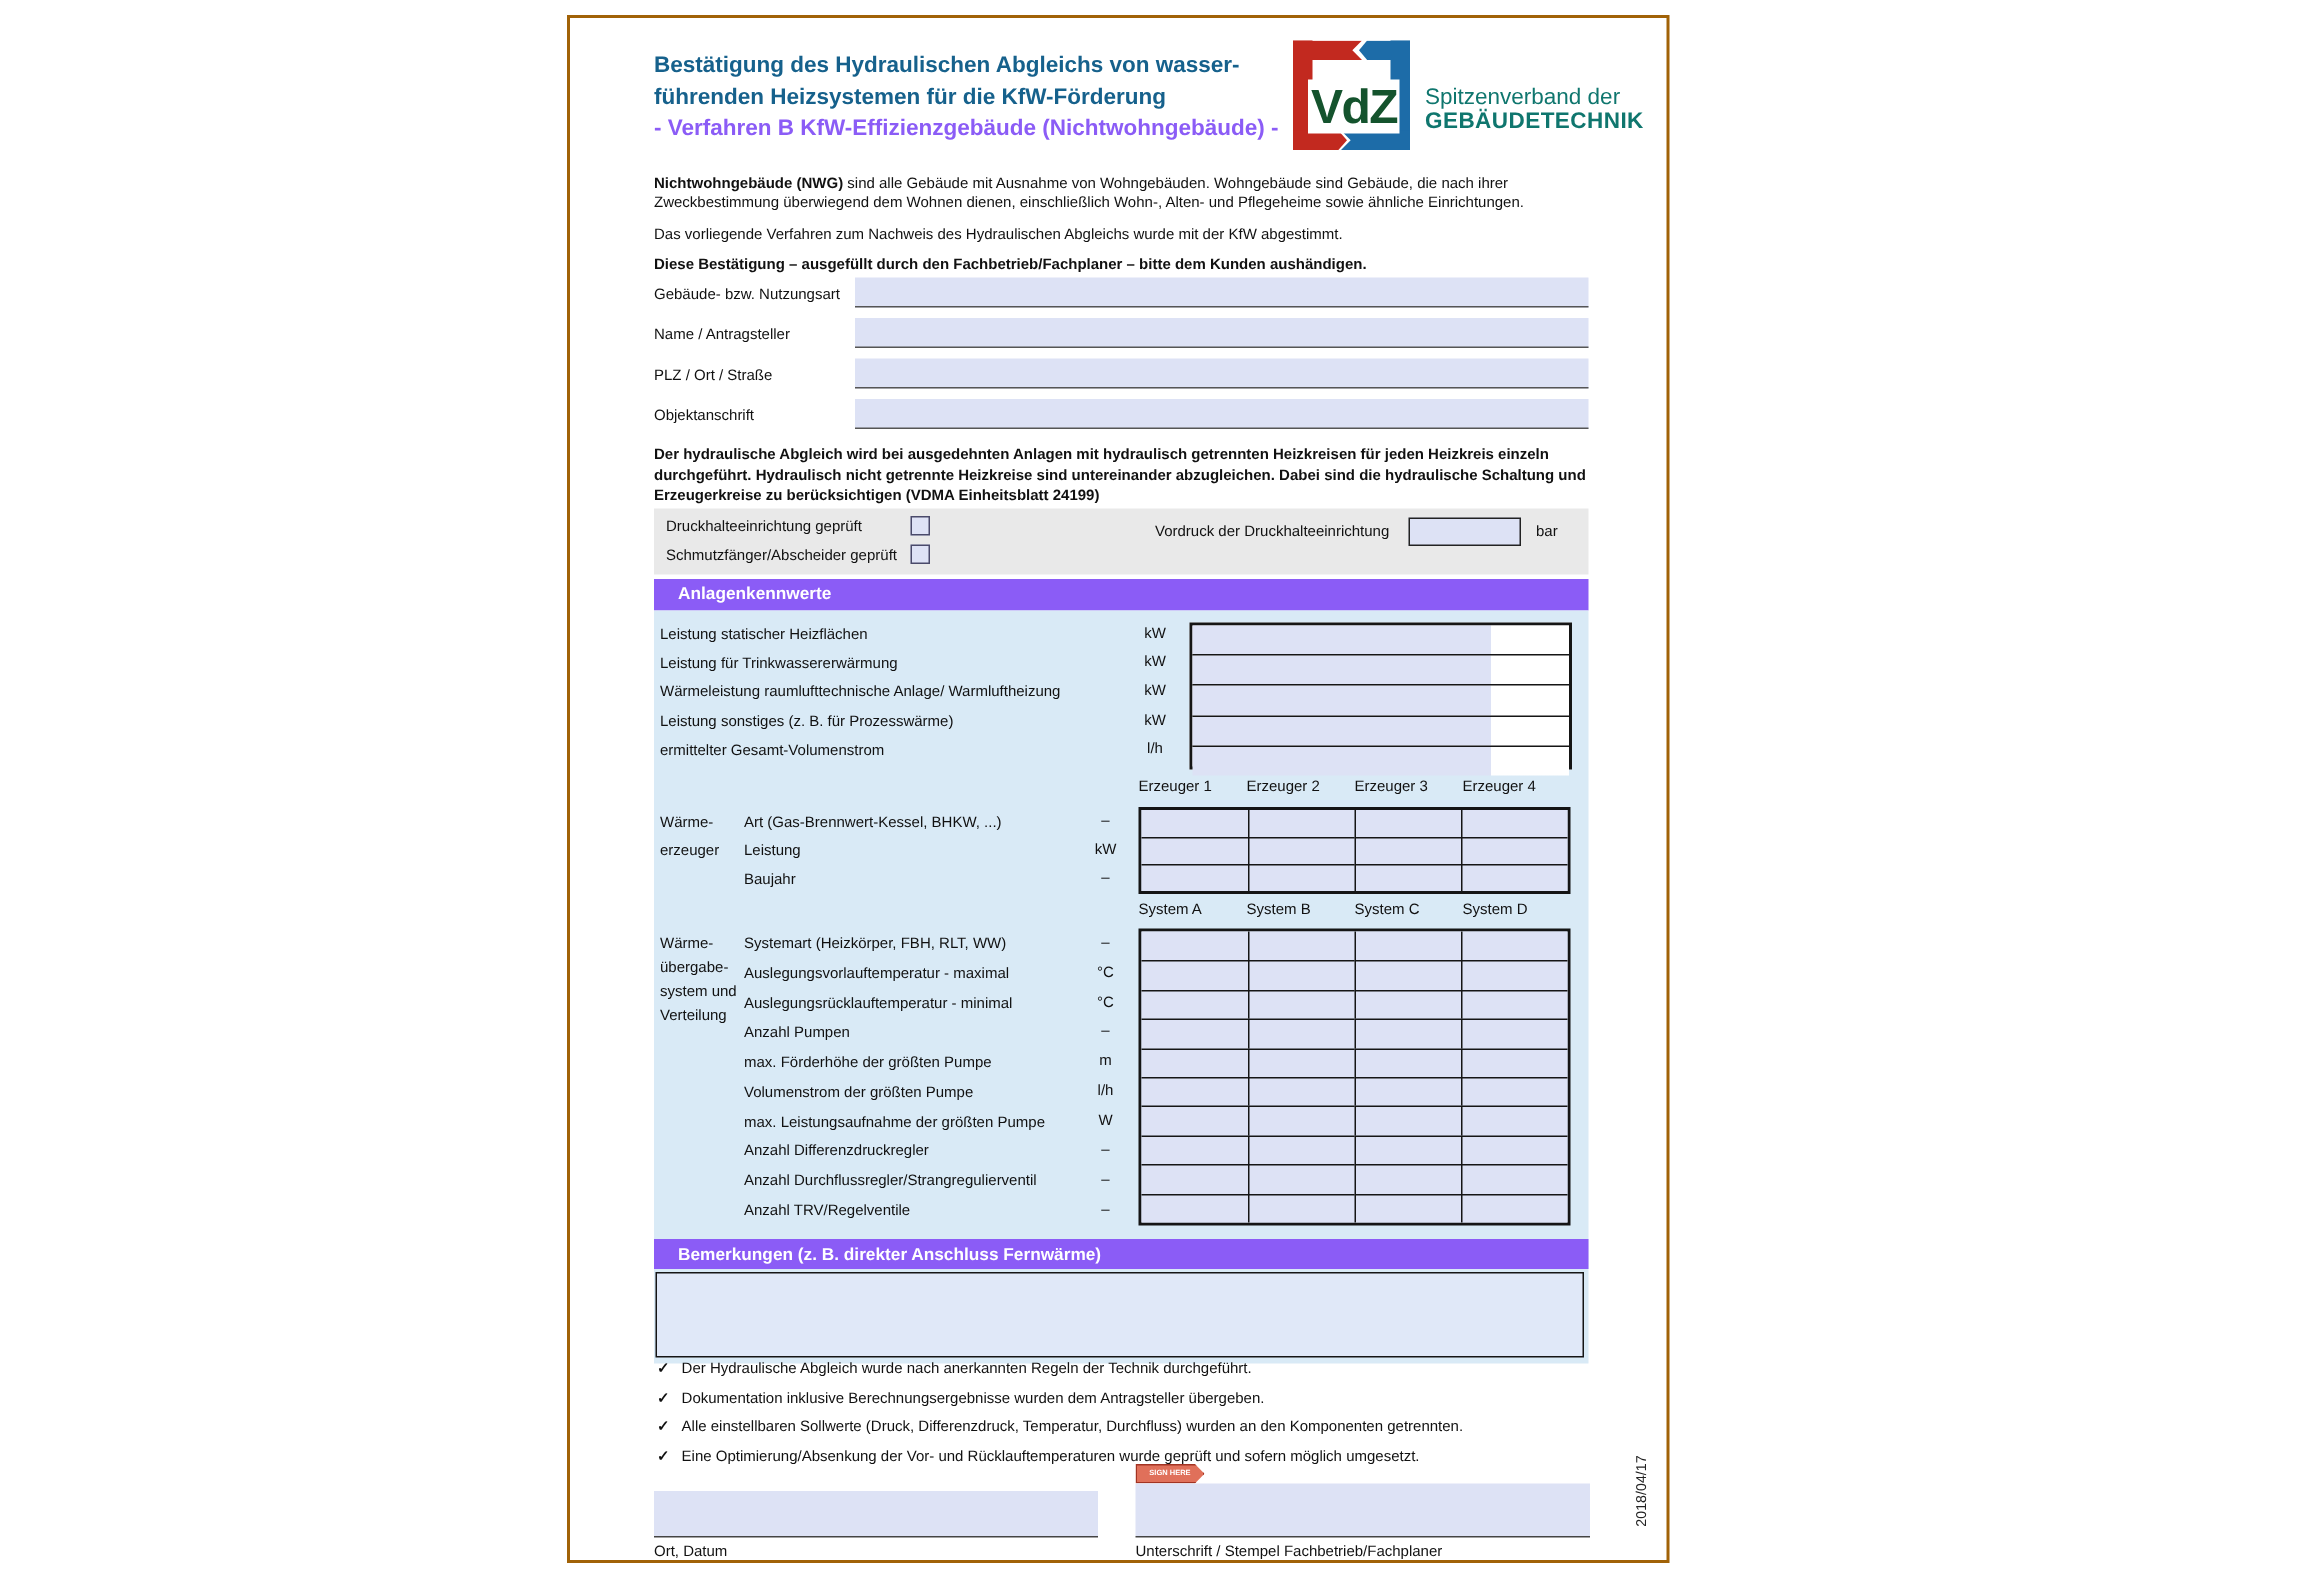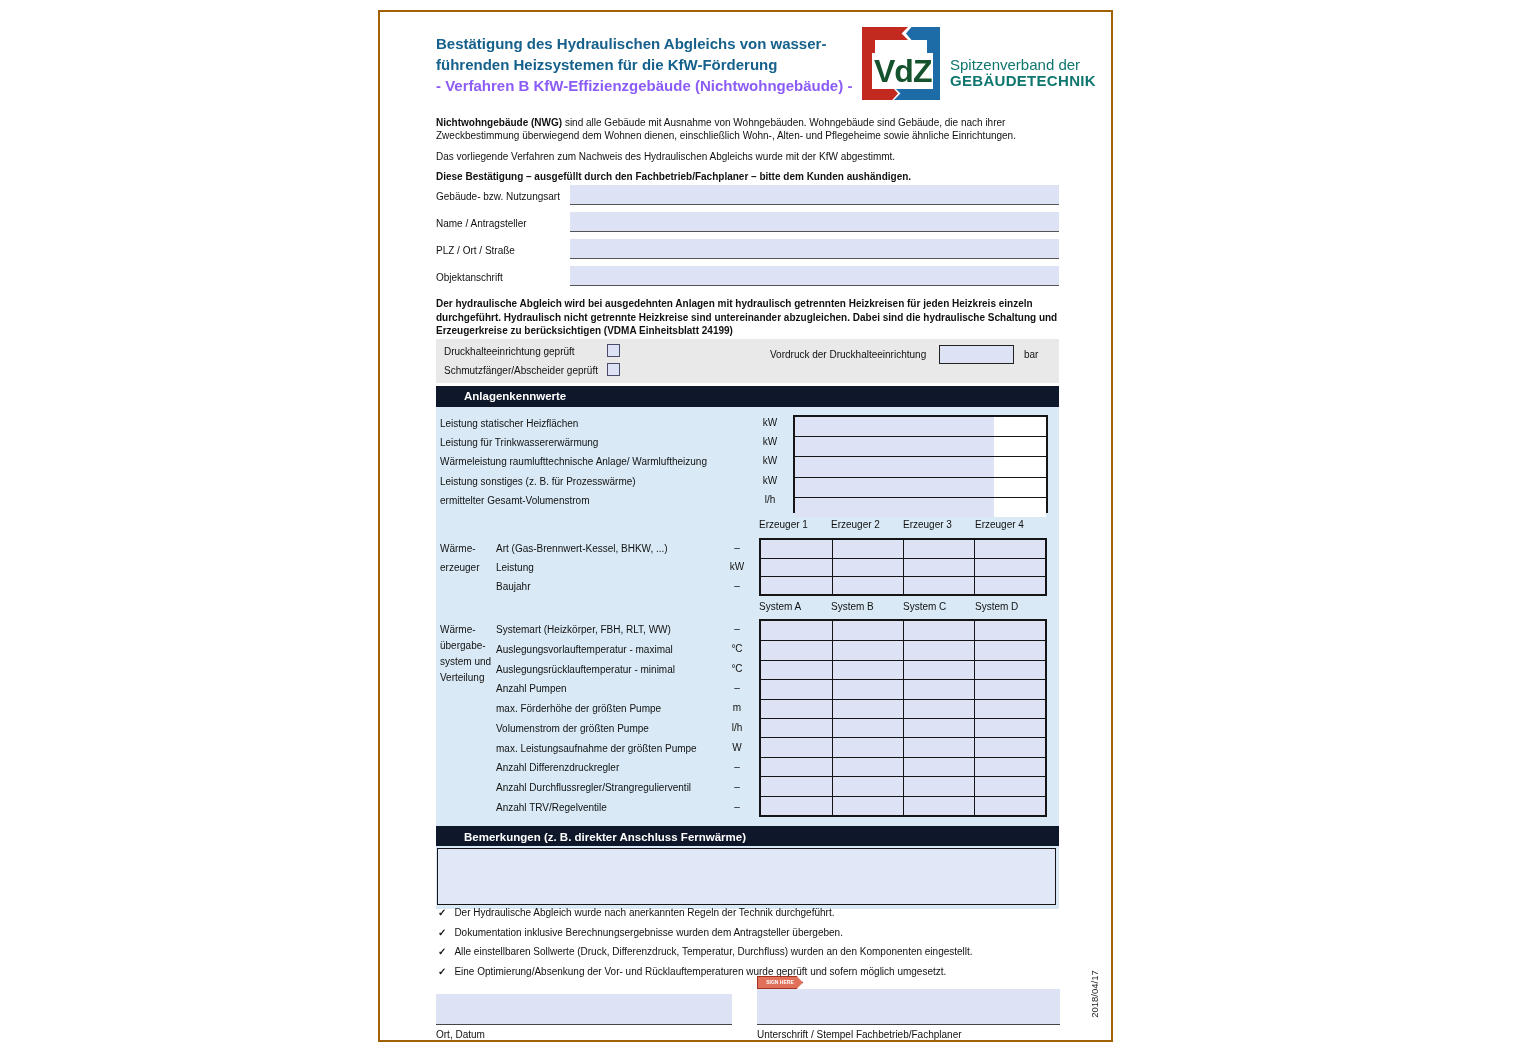--- a/index.html
+++ b/index.html
@@ -5,22 +5,22 @@
   html,body{margin:0;padding:0;background:#ffffff;width:1532px;height:1050px;
     font-family:"Liberation Sans",sans-serif;position:relative;overflow:hidden;}
   .abs{position:absolute;}
   .t{position:absolute;font-size:10px;color:#111;white-space:nowrap;line-height:13px;}
   .b{font-weight:bold;}
   .page{position:absolute;left:378px;top:10px;width:735px;height:1032px;background:#fff;
     border:2px solid #a16207;box-sizing:border-box;}
   .title{position:absolute;left:56px;font-size:15px;font-weight:bold;color:#16618c;white-space:nowrap;}
   .title.red{color:#8b5cf6;}
   .input{position:absolute;background:#dde2f5;border-bottom:1px solid #555;box-sizing:border-box;}
-  .hdrbar{position:absolute;background:#0f172a;color:#fff;font-weight:bold;font-size:11.5px;
-    line-height:21px;padding-left:28px;box-sizing:border-box;}
+  .hdrbar{position:absolute;background:#8b5cf6;color:#fff;font-weight:bold;font-size:11.5px;
+    line-height:21px;padding-left:16px;box-sizing:border-box;}
   .panel{position:absolute;left:56px;top:395px;width:623px;height:502px;background:#d9eaf6;}
   .cb{position:absolute;width:13px;height:13px;background:#dee2f5;border:1px solid #4a4a6a;box-sizing:border-box;}
   .ctable{position:absolute;display:grid;grid-template-columns:repeat(4,1fr);grid-auto-rows:1fr;
     border:2px solid #151515;box-sizing:border-box;}
   .ctable>div{background:#dde2f5;border-left:1px solid #151515;border-top:1px solid #151515;}
   .ctable>div:nth-child(4n+1){border-left:none;}
   .ctable>div:nth-child(-n+4){border-top:none;}
   .colhdr{position:absolute;display:grid;grid-template-columns:repeat(4,1fr);}
   .colhdr>div{font-size:10px;color:#111;}
   .stripe{background:linear-gradient(90deg,#dde2f5 0 199px,#ffffff 199px);height:19.2px;}
@@ -225,21 +225,21 @@
         <div></div>
         <div></div>
     </div>
 
     <div class="hdrbar" style="left:0;top:419px;width:623px;height:20px;line-height:22px">Bemerkungen (z. B. direkter Anschluss Fernwärme)</div>
     <div class="abs" style="left:1px;top:441px;width:619px;height:57px;background:#e0e8f8;border:1px solid #151515;box-sizing:border-box"></div>
   </div>
 
   <div class="t" style="left:58px;top:894px"><span class="chk">✓</span><span>Der Hydraulische Abgleich wurde nach anerkannten Regeln der Technik durchgeführt.</span></div>
   <div class="t" style="left:58px;top:914px"><span class="chk">✓</span><span>Dokumentation inklusive Berechnungsergebnisse wurden dem Antragsteller übergeben.</span></div>
-  <div class="t" style="left:58px;top:933px"><span class="chk">✓</span><span>Alle einstellbaren Sollwerte (Druck, Differenzdruck, Temperatur, Durchfluss) wurden an den Komponenten eingestellt.</span></div>
+  <div class="t" style="left:58px;top:933px"><span class="chk">✓</span><span>Alle einstellbaren Sollwerte (Druck, Differenzdruck, Temperatur, Durchfluss) wurden an den Komponenten getrennten.</span></div>
   <div class="t" style="left:58px;top:953px"><span class="chk">✓</span><span>Eine Optimierung/Absenkung der Vor- und Rücklauftemperaturen wurde geprüft und sofern möglich umgesetzt.</span></div>
 
   <div class="abs" style="left:56px;top:982px;width:296px;height:30px;background:#dde2f5"></div>
   <div class="abs" style="left:56px;top:1012px;width:296px;border-top:1px solid #444"></div>
   <div class="t" style="left:56px;top:1016px">Ort, Datum</div>
 
   <div class="abs" style="left:377px;top:964px;width:46px;height:13px;background:#e0705a;border:1px solid #a23322;box-sizing:border-box;clip-path:polygon(0 0,86% 0,100% 50%,86% 100%,0 100%);color:#fff;font-size:5px;font-weight:bold;line-height:11px;text-align:center">SIGN HERE</div>
   <div class="abs" style="left:377px;top:977px;width:303px;height:35px;background:#dde2f5"></div>
   <div class="abs" style="left:377px;top:1012px;width:303px;border-top:1px solid #444"></div>
   <div class="t" style="left:377px;top:1016px">Unterschrift / Stempel Fachbetrieb/Fachplaner</div>

